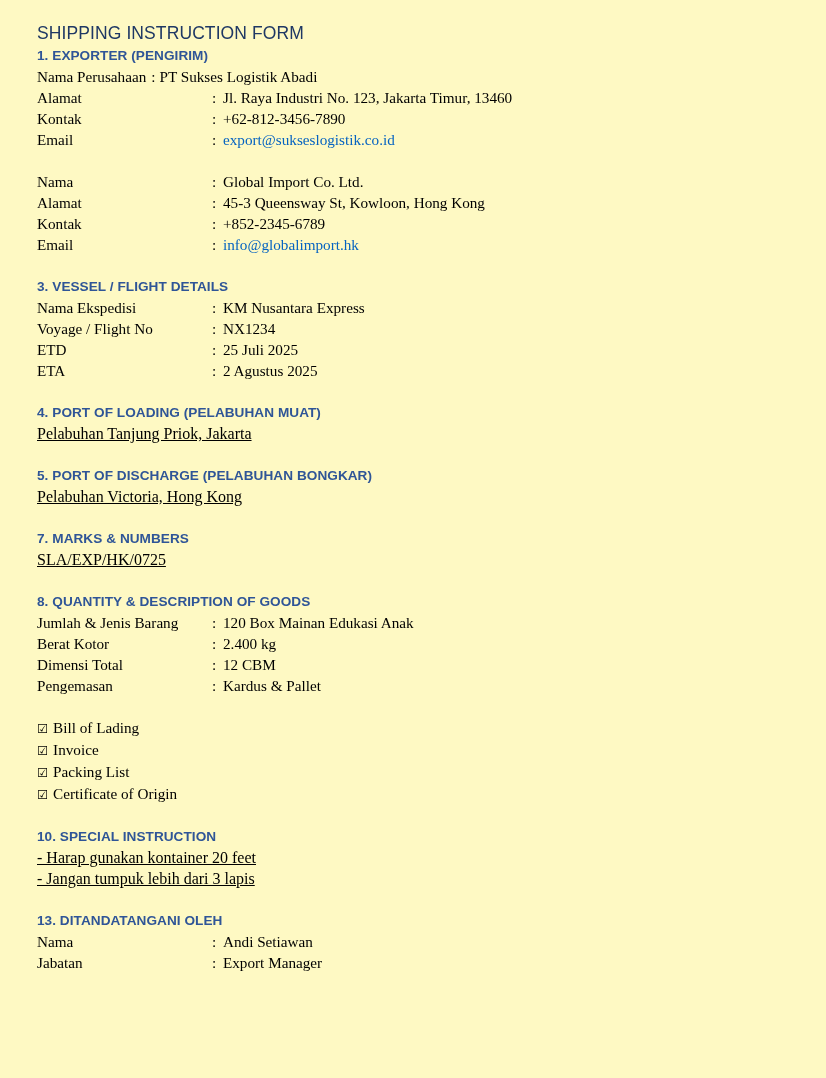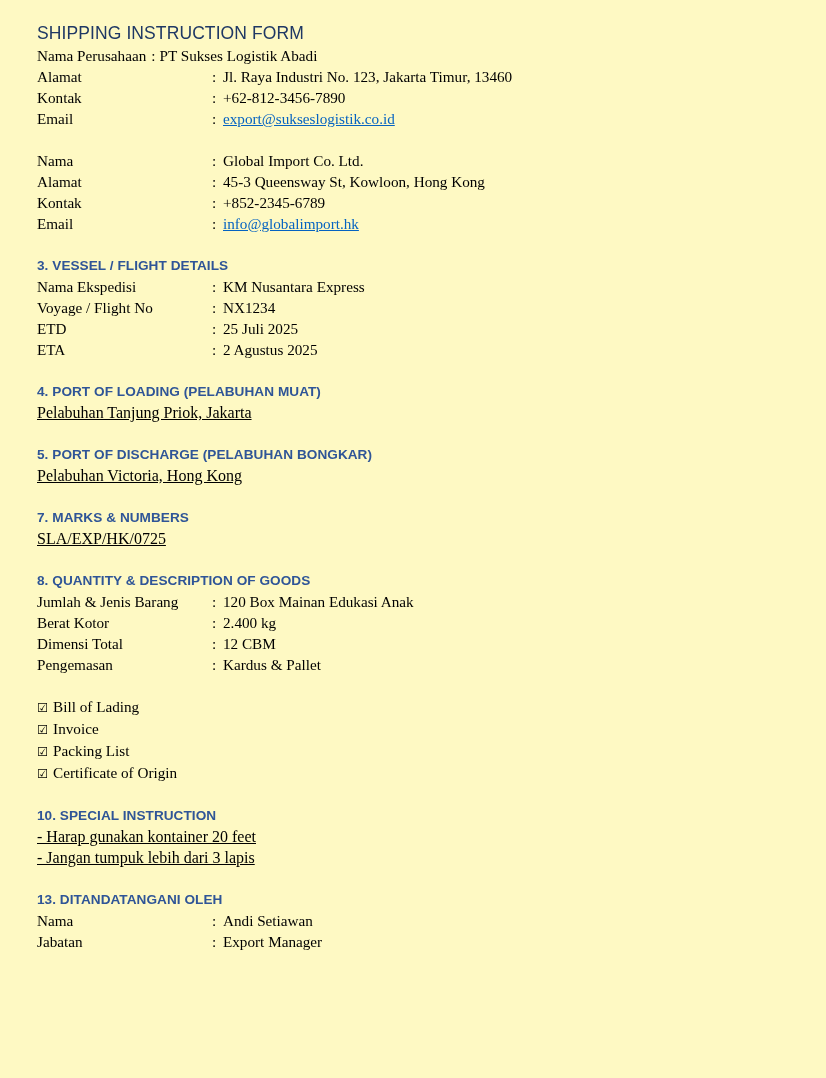--- a/index.html
+++ b/index.html
@@ -96,31 +96,31 @@
   .check-box {
     font-family: "DejaVu Sans", "Liberation Sans", sans-serif;
     font-size: 12.4px;
     line-height: 21px;
     margin-right: 5px;
     position: relative;
     top: -0.5px;
   }
   .link {
     color: #0563c1;
-    text-decoration: underline;
   }
 </style>
 </head>
 <body>
 
 <div class="page">
 
   <h1 class="doc-title">SHIPPING INSTRUCTION FORM</h1>
 
   <div class="section">
+    <div class="section-title">1. EXPORTER (PENGIRIM)</div>
     <div class="rows">
       <div class="row inline">
         <span class="label">Nama Perusahaan</span>
         <span class="sep">:</span>
         <span class="value">PT Sukses Logistik Abadi</span>
       </div>
       <div class="row">
         <span class="label">Alamat</span>
         <span class="sep">:</span>
         <span class="value">Jl. Raya Industri No. 123, Jakarta Timur, 13460</span>

